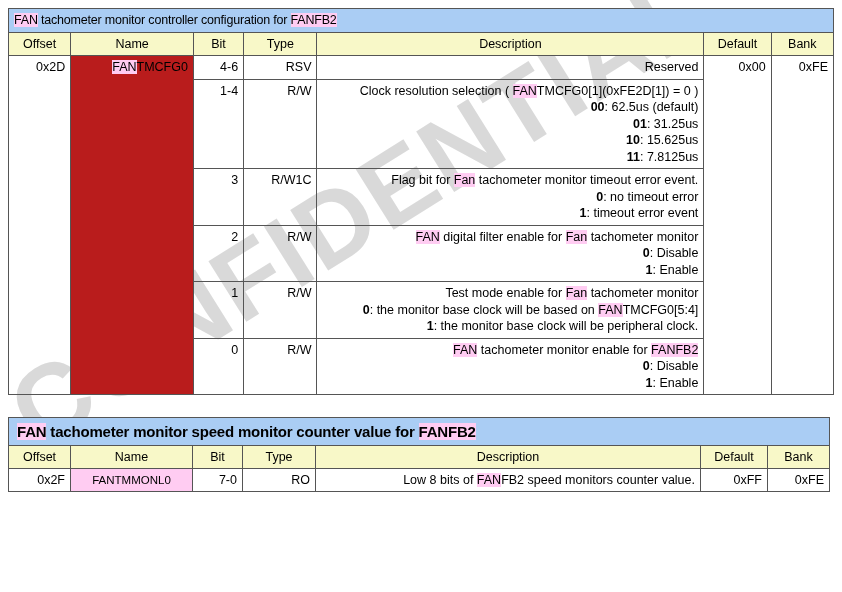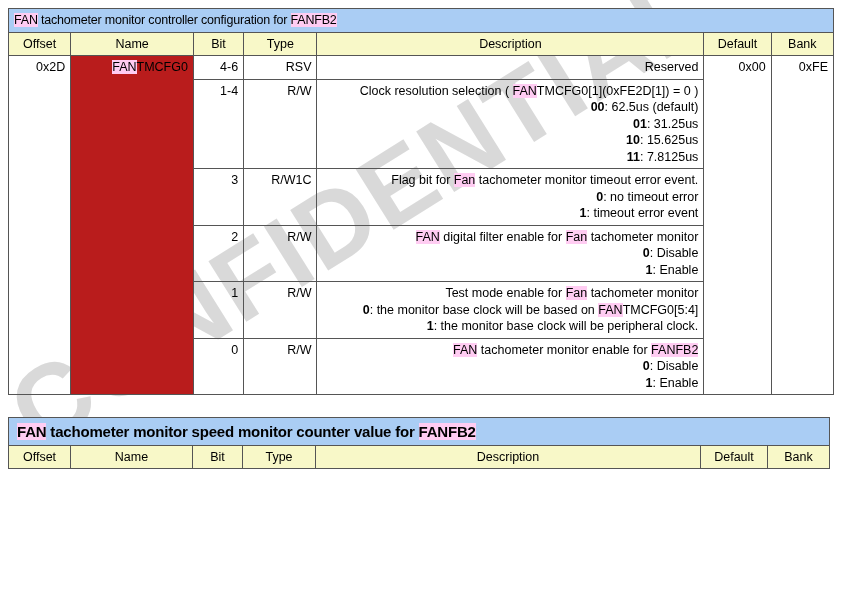--- a/index.html
+++ b/index.html
@@ -228,16 +228,25 @@
       </tr>
       <tr class="hdr">
         <td>Offset</td>
         <td>Name</td>
         <td>Bit</td>
         <td>Type</td>
         <td>Description</td>
         <td>Default</td>
         <td>Bank</td>
       </tr>
+      <tr>
+        <td class="c">0x2F</td>
+        <td class="name-cell"><span class="hl mono-name">FAN</span><span class="mono-name">TMMONL0</span></td>
+        <td class="c">7-0</td>
+        <td class="c">RO</td>
+        <td class="desc"><span>Low 8 bits of </span><span class="hl">FAN</span><span>FB2 speed monitors counter value.</span></td>
+        <td class="c">0xFF</td>
+        <td class="c">0xFE</td>
+      </tr>
     </tbody>
   </table>
 
 </div>
 
 </body></html>

